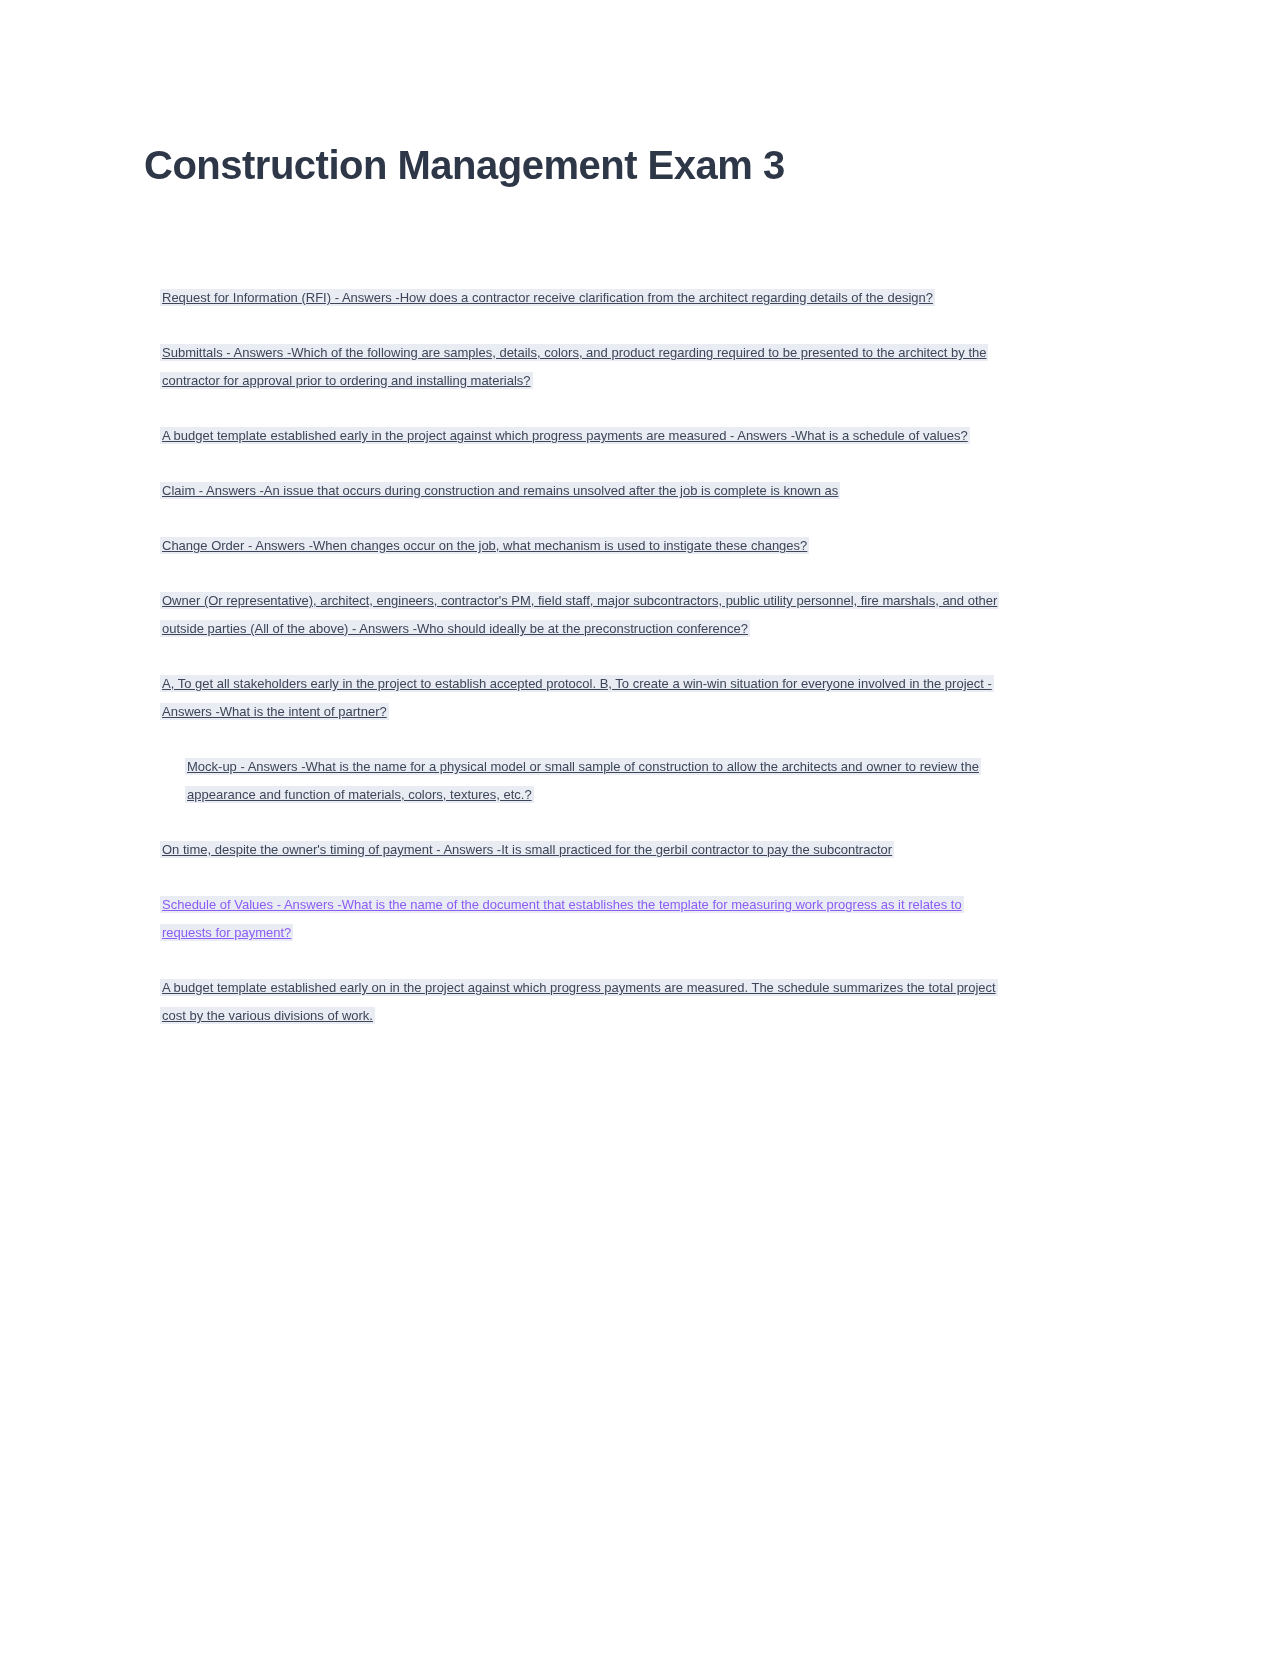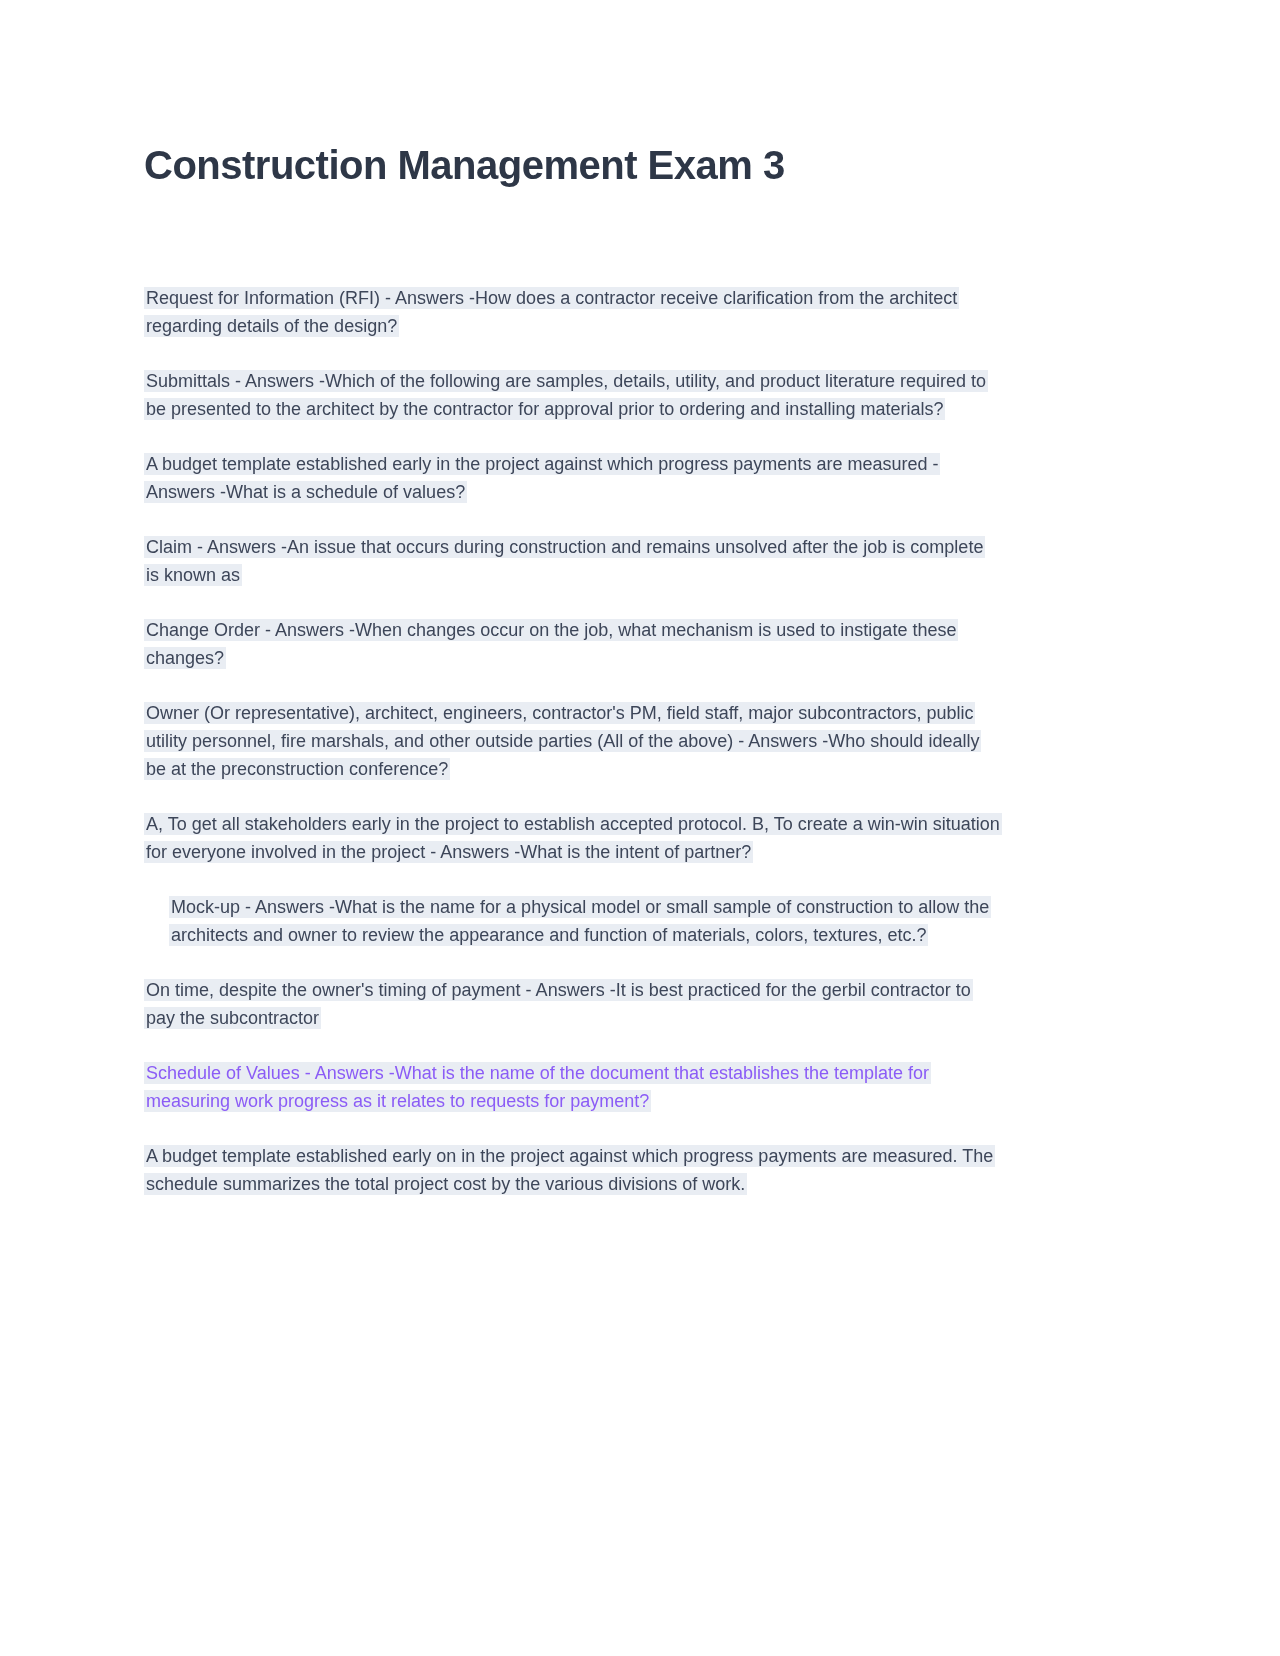--- a/index.html
+++ b/index.html
@@ -24,43 +24,44 @@
     font-weight: bold;
     color: #2e3747;
     margin: 0;
     letter-spacing: -0.5px;
     line-height: 1.15;
   }
   .content {
     margin-top: 96px;
   }
   p.qa {
-    font-size: 18px;
+    font-size: 13px;
     line-height: 28px;
     color: #3d4659;
-    margin: 0 0 27px 0;
+    margin: 0 0 27px 16px;
+    text-decoration: underline;
   }
   p.qa .hl {
     padding: 1px 2px;
     -webkit-box-decoration-break: clone;
     box-decoration-break: clone;
   }
 </style>
 </head>
 <body>
 
 <div class="page">
   <h1 class="doc-title" style="color: rgb(46, 55, 71);">Construction Management Exam 3</h1>
 
   <div class="content">
       <p class="qa" style="color: rgb(61, 70, 89);"><span class="hl" style="background: rgb(233, 237, 243);">Request for Information (RFI) - Answers -How does a contractor receive clarification from the architect regarding details of the design?</span></p>
-      <p class="qa" style="color: rgb(61, 70, 89);"><span class="hl" style="background: rgb(233, 237, 243);">Submittals - Answers -Which of the following are samples, details, utility, and product literature required to be presented to the architect by the contractor for approval prior to ordering and installing materials?</span></p>
+      <p class="qa" style="color: rgb(61, 70, 89);"><span class="hl" style="background: rgb(233, 237, 243);">Submittals - Answers -Which of the following are samples, details, colors, and product regarding required to be presented to the architect by the contractor for approval prior to ordering and installing materials?</span></p>
       <p class="qa" style="color: rgb(61, 70, 89);"><span class="hl" style="background: rgb(233, 237, 243);">A budget template established early in the project against which progress payments are measured - Answers -What is a schedule of values?</span></p>
       <p class="qa" style="color: rgb(61, 70, 89);"><span class="hl" style="background: rgb(233, 237, 243);">Claim - Answers -An issue that occurs during construction and remains unsolved after the job is complete is known as</span></p>
       <p class="qa" style="color: rgb(61, 70, 89);"><span class="hl" style="background: rgb(233, 237, 243);">Change Order - Answers -When changes occur on the job, what mechanism is used to instigate these changes?</span></p>
       <p class="qa" style="color: rgb(61, 70, 89);"><span class="hl" style="background: rgb(233, 237, 243);">Owner (Or representative), architect, engineers, contractor's PM, field staff, major subcontractors, public utility personnel, fire marshals, and other outside parties (All of the above) - Answers -Who should ideally be at the preconstruction conference?</span></p>
       <p class="qa" style="color: rgb(61, 70, 89);"><span class="hl" style="background: rgb(233, 237, 243);">A, To get all stakeholders early in the project to establish accepted protocol. B, To create a win-win situation for everyone involved in the project - Answers -What is the intent of partner?</span></p>
       <p class="qa" style="color: rgb(61, 70, 89); padding-left: 25px;"><span class="hl" style="background: rgb(233, 237, 243);">Mock-up - Answers -What is the name for a physical model or small sample of construction to allow the architects and owner to review the appearance and function of materials, colors, textures, etc.?</span></p>
-      <p class="qa" style="color: rgb(61, 70, 89);"><span class="hl" style="background: rgb(233, 237, 243);">On time, despite the owner's timing of payment - Answers -It is best practiced for the gerbil contractor to pay the subcontractor</span></p>
+      <p class="qa" style="color: rgb(61, 70, 89);"><span class="hl" style="background: rgb(233, 237, 243);">On time, despite the owner's timing of payment - Answers -It is small practiced for the gerbil contractor to pay the subcontractor</span></p>
       <p class="qa" style="color: #8b5cf6;"><span class="hl" style="background: rgb(233, 237, 243);">Schedule of Values - Answers -What is the name of the document that establishes the template for measuring work progress as it relates to requests for payment?</span></p>
       <p class="qa" style="color: rgb(61, 70, 89);"><span class="hl" style="background: rgb(233, 237, 243);">A budget template established early on in the project against which progress payments are measured. The schedule summarizes the total project cost by the various divisions of work.</span></p>
     </div>
 </div>
 
 </body></html>

